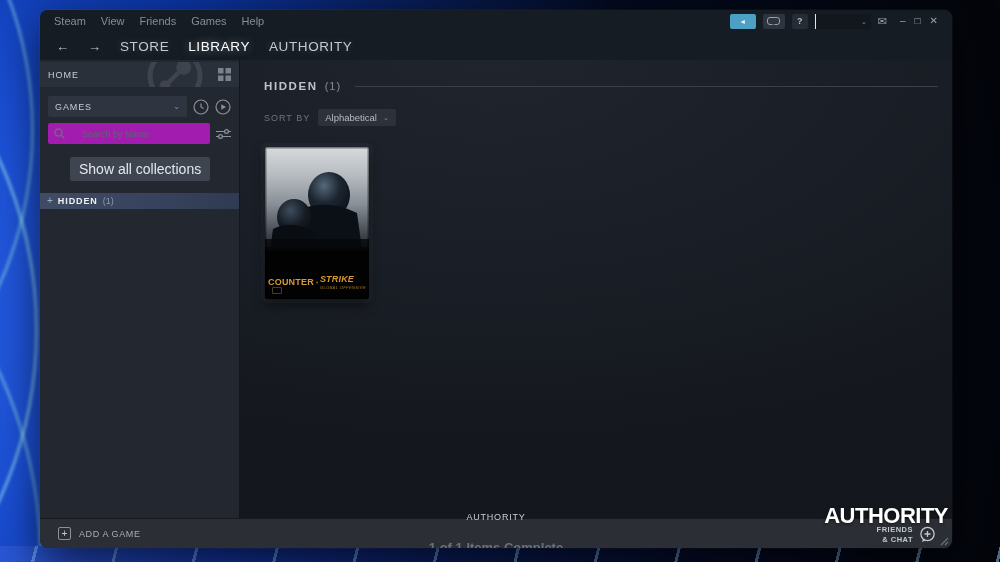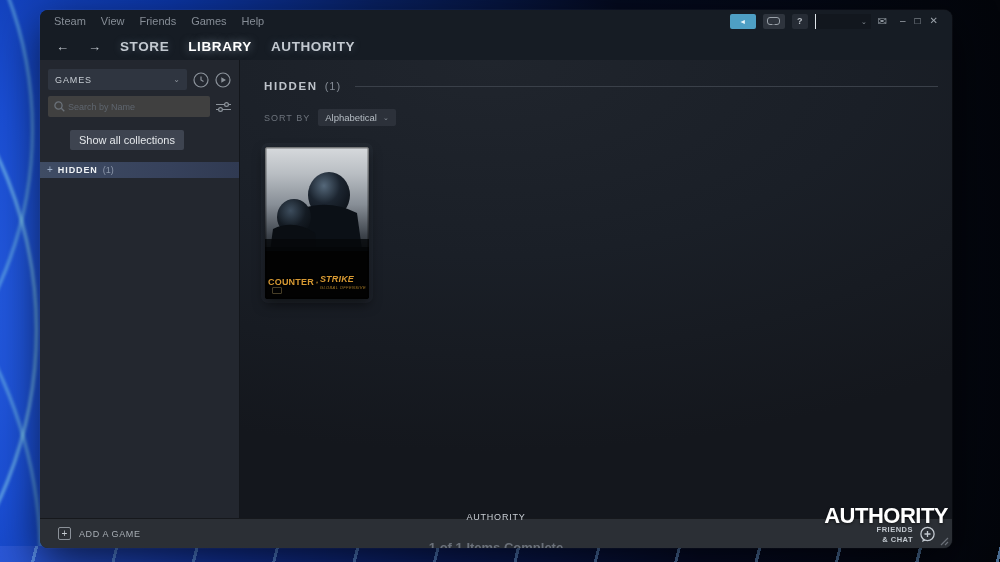--- a/index.html
+++ b/index.html
@@ -34,44 +34,44 @@
   .help-btn { width:16px; height:15px; background:#262c35; border:none; border-radius:2px; color:#b7bdc4; font-size:9px; font-weight:700; display:grid; place-items:center; }
   .acct-dd { width:56px; height:15px; background:#12171e; border-left:1px solid #dfe5ea; display:flex; align-items:center; justify-content:flex-end; padding-right:4px; }
   .acct-dd .caret { font-size:7px; color:#8b929a; line-height:1; }
   .mail { font-size:11px; color:#98a0a8; line-height:1; }
   .winctl { display:flex; gap:9px; margin-left:6px; align-items:center; }
   .winctl span { color:#9aa1a9; font-size:10px; line-height:1; cursor:default; }
 
   
   .navbar { height:28px; background:#161c24; display:flex; align-items:center; gap:19px; padding:0 16px; flex:0 0 auto; }
   .nav-arrow { font-size:13px; color:#c2c8cf; font-weight:700; }
-  .nav-link { font-size:13.5px; font-weight:700; letter-spacing:.6px; color:#c3c9d0; text-shadow:0 0 8px rgba(170,195,220,.28); cursor:default; }
+  .nav-link { font-size:13.5px; font-weight:400; letter-spacing:.6px; color:#c3c9d0; text-shadow:0 0 8px rgba(170,195,220,.28); cursor:default; }
   .nav-link.active { color:#ffffff; text-shadow:0 0 9px rgba(210,230,250,.5); }
 
   
   .content { flex:1 1 auto; display:flex; min-height:0; }
   .sidebar { width:200px; flex:0 0 auto; background:#23272f; border-right:1px solid #13161b; display:flex; flex-direction:column; }
 
   .home-row { margin-top:2px; height:25px; background:#2a303a; display:flex; align-items:center; padding:0 8px; position:relative; overflow:hidden; }
   .home-row .lbl { font-size:9px; letter-spacing:1px; color:#c6ccd2; }
   .steam-logo { position:absolute; right:34px; top:-16px; opacity:.12; }
   .grid-ico { margin-left:auto; display:block; }
 
   .games-row { margin-top:9px; padding:0 8px; display:flex; align-items:center; gap:6px; }
   .games-dd { flex:1; height:21px; background:#2f3540; border-radius:2px; display:flex; align-items:center; padding:0 7px; }
   .games-dd .lbl { font-size:9px; letter-spacing:.9px; color:#c6ccd2; }
   .games-dd .caret { margin-left:auto; font-size:8px; color:#8b929a; line-height:1; }
   .round-ico { display:block; }
 
   .search-row { margin-top:6px; padding:0 8px; display:flex; align-items:center; gap:6px; }
-  .search-box { flex:1; height:21px; background:#404040; border-radius:2px; display:flex; align-items:center; gap:3px; padding:0 6px; }
+  .search-box { flex:1; height:21px; background:#a21caf; border-radius:2px; display:flex; align-items:center; gap:17px; padding:0 6px; }
   .search-box input { flex:1; min-width:0; background:transparent; border:none; outline:none; color:#aeb4bb; font-size:9px; font-family:inherit; }
   .search-box input::placeholder { color:#5e656e; }
 
-  .show-all { margin:13px 0 0 30px; align-self:flex-start; background:#3e4450; color:#e4e7ea; font-size:11px; padding:4px 9px; border:none; border-radius:2px; font-family:inherit; }
+  .show-all { margin:13px 0 0 30px; align-self:flex-start; background:#3e4450; color:#e4e7ea; font-size:14px; padding:4px 9px; border:none; border-radius:2px; font-family:inherit; }
 
   .hidden-row { margin-top:12px; height:16px; background:linear-gradient(90deg,#3f4c64 0%,#36415b 65%,#303a52 100%); display:flex; align-items:center; gap:5px; padding:0 7px; }
   .hidden-row .plus { color:#9fb0c9; font-size:10px; line-height:1; }
   .hidden-row .hl { color:#eef1f4; font-weight:700; font-size:9px; letter-spacing:.9px; }
   .hidden-row .hc { color:#8e99ab; font-size:9px; }
 
   .main { flex:1; background:radial-gradient(120% 95% at 35% 0%, #20252d 0%, #1a1f27 45%, #14171d 90%); padding:20px 14px 0 24px; position:relative; min-width:0; }
   .main-header { display:flex; align-items:center; }
   .main-header .t { color:#bfc4cb; font-size:11.5px; font-weight:700; letter-spacing:1.6px; }
   .main-header .c { color:#848b94; font-size:11px; margin-left:7px; letter-spacing:1px; }
@@ -163,20 +163,35 @@
       <span class="nav-arrow">←</span>
       <span class="nav-arrow">→</span>
       <span class="nav-link">STORE</span>
       <span class="nav-link active">LIBRARY</span>
       <span class="nav-link">AUTHORITY</span>
     </div>
 
     <div class="content">
 
       <aside class="sidebar">
+        <div class="home-row">
+          <svg class="steam-logo" width="60" height="60" viewBox="0 0 24 24">
+            <circle cx="12" cy="12" r="10" fill="none" stroke="#cfd6dd" stroke-width="2"></circle>
+            <circle cx="15.5" cy="8.5" r="3" fill="#cfd6dd"></circle>
+            <circle cx="8" cy="16" r="2.2" fill="#cfd6dd"></circle>
+            <path d="M8 16 L13.5 10.5" stroke="#cfd6dd" stroke-width="1.8"></path>
+          </svg>
+          <span class="lbl">HOME</span>
+          <svg class="grid-ico" width="13" height="13" viewBox="0 0 13 13">
+            <rect x="0" y="0" width="5.5" height="5.5" fill="#7a828c"></rect>
+              <rect x="7.5" y="0" width="5.5" height="5.5" fill="#7a828c"></rect>
+            <rect x="0" y="7.5" width="5.5" height="5.5" fill="#7a828c"></rect>
+              <rect x="7.5" y="7.5" width="5.5" height="5.5" fill="#7a828c"></rect>
+          </svg>
+        </div>
 
         <div class="games-row">
           <div class="games-dd">
             <span class="lbl">GAMES</span>
             <span class="caret">⌄</span>
           </div>
           <svg class="round-ico" width="16" height="16" viewBox="0 0 16 16">
             <circle cx="8" cy="8" r="7" fill="none" stroke="#8b929a" stroke-width="1.2"></circle>
             <path d="M8 4.5 V8 L10.5 9.5" fill="none" stroke="#8b929a" stroke-width="1.2"></path>
           </svg>

